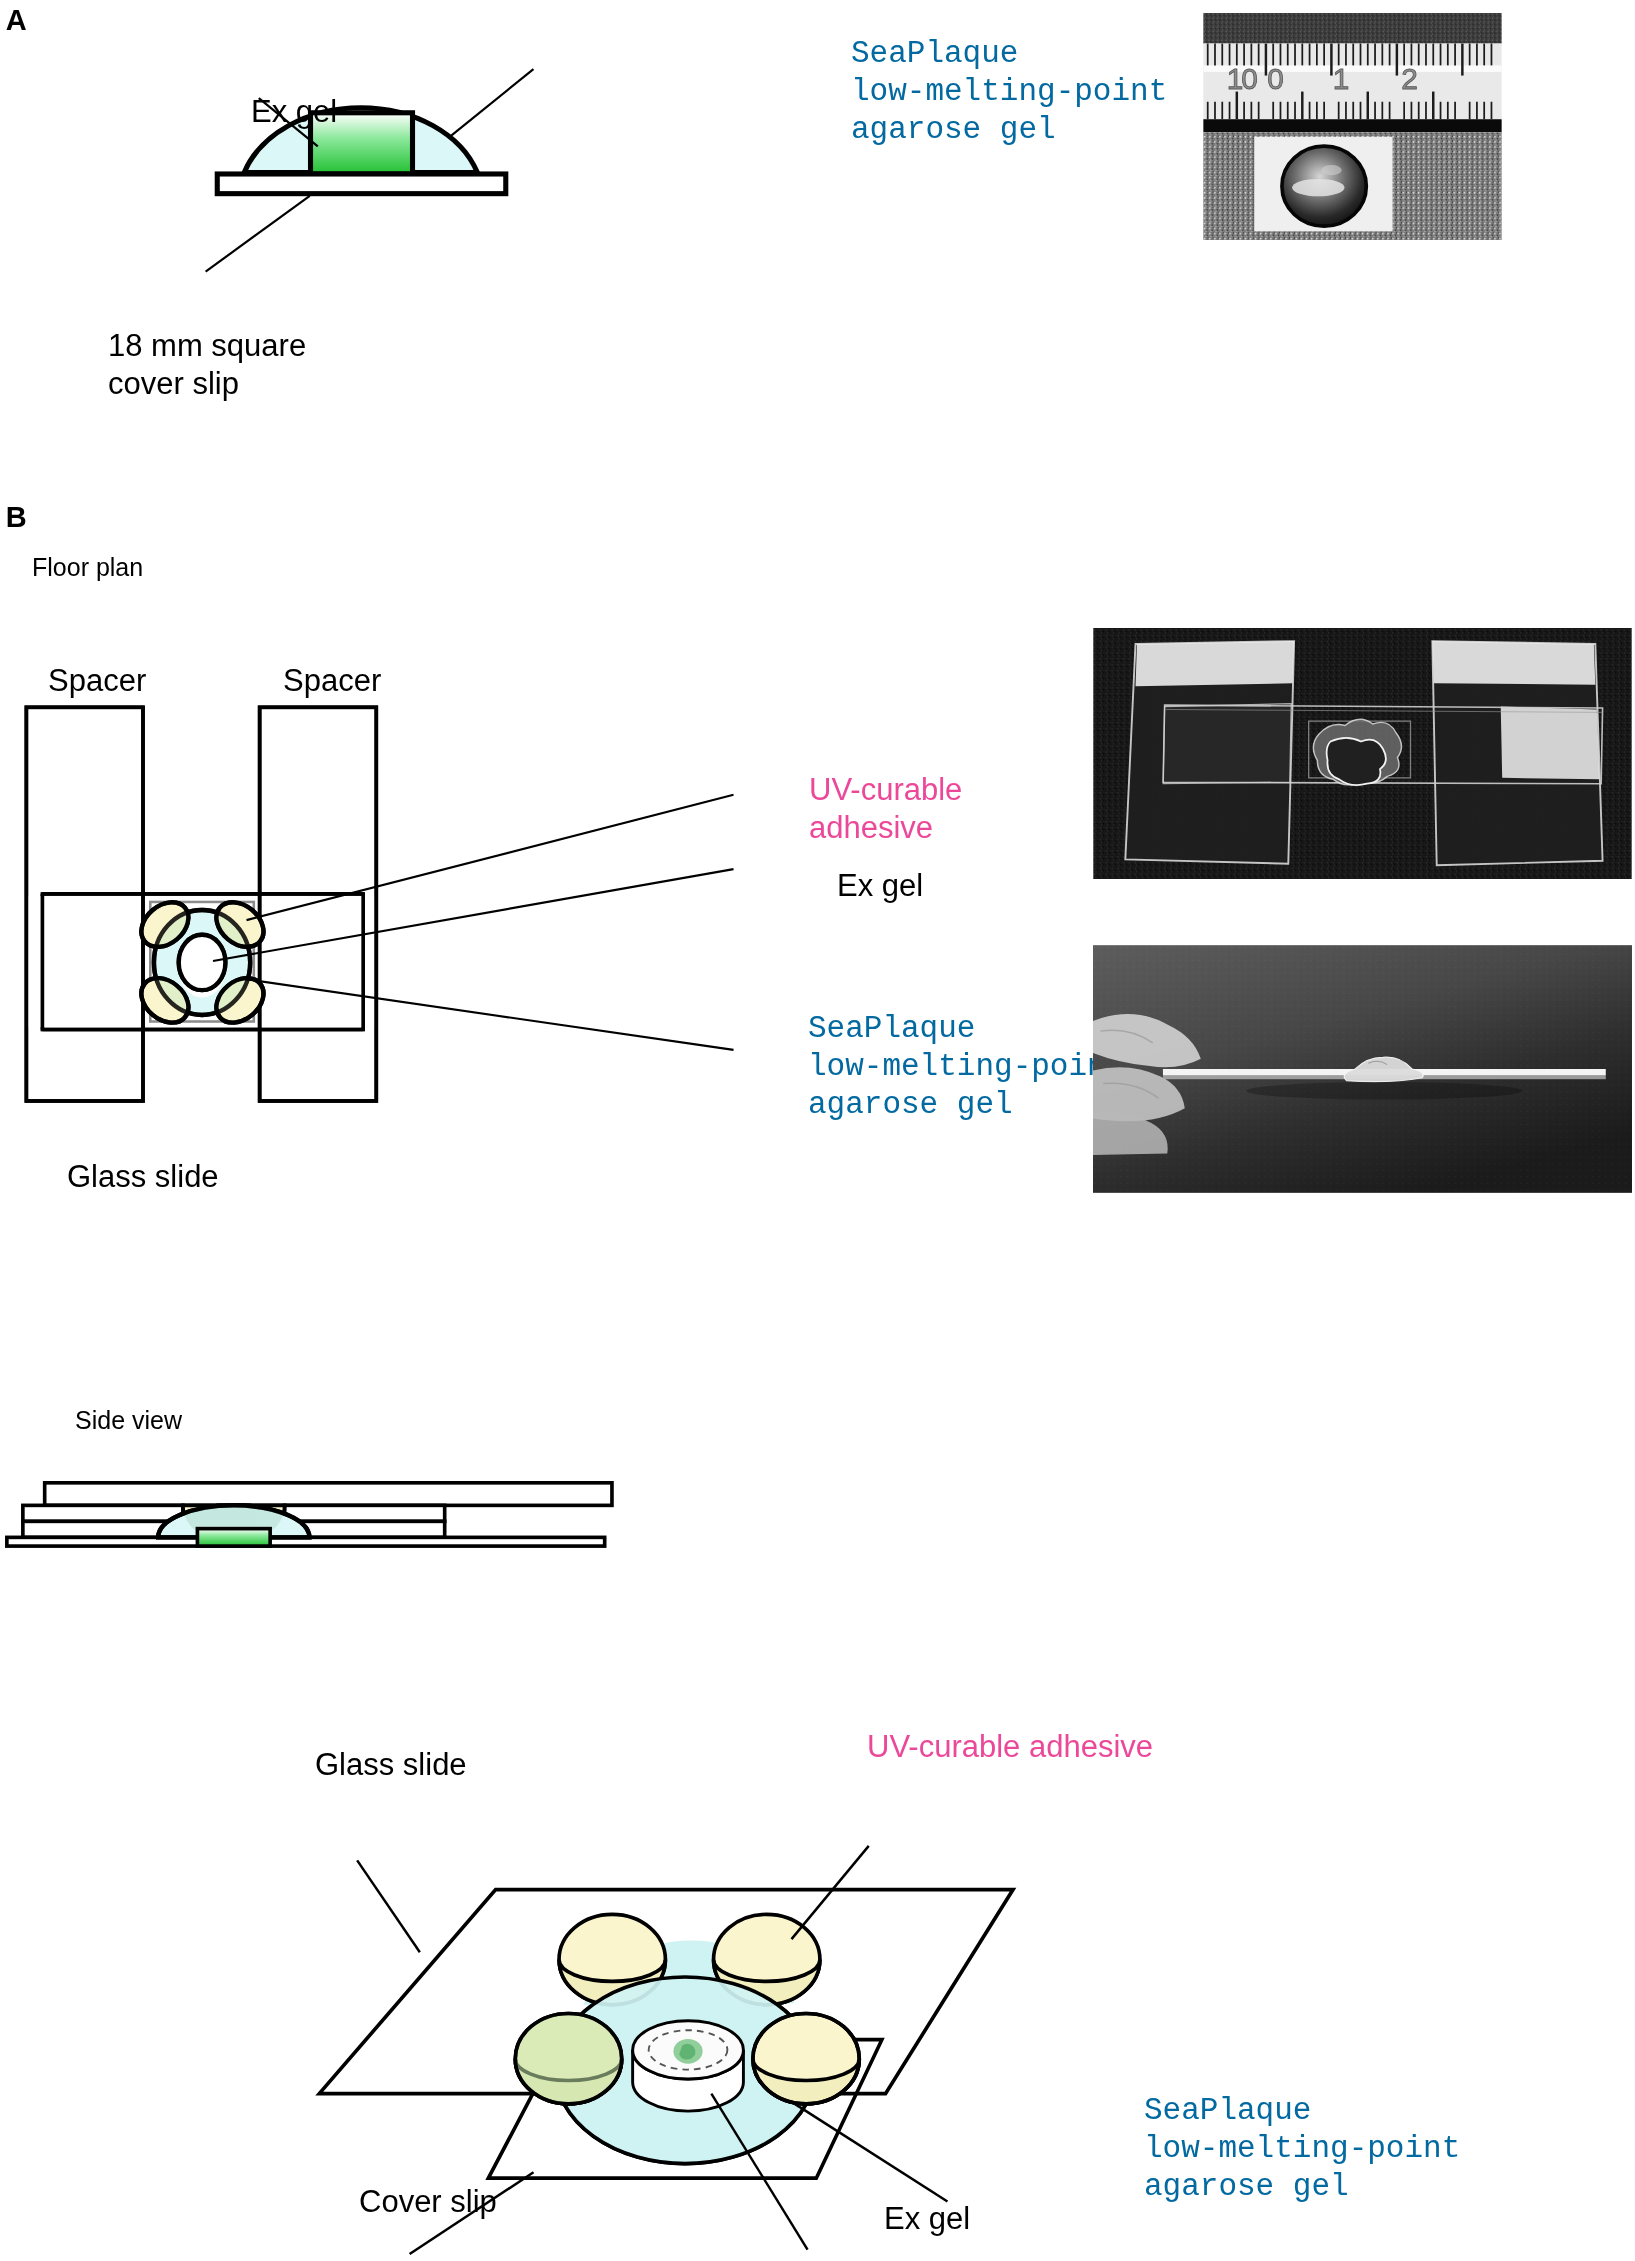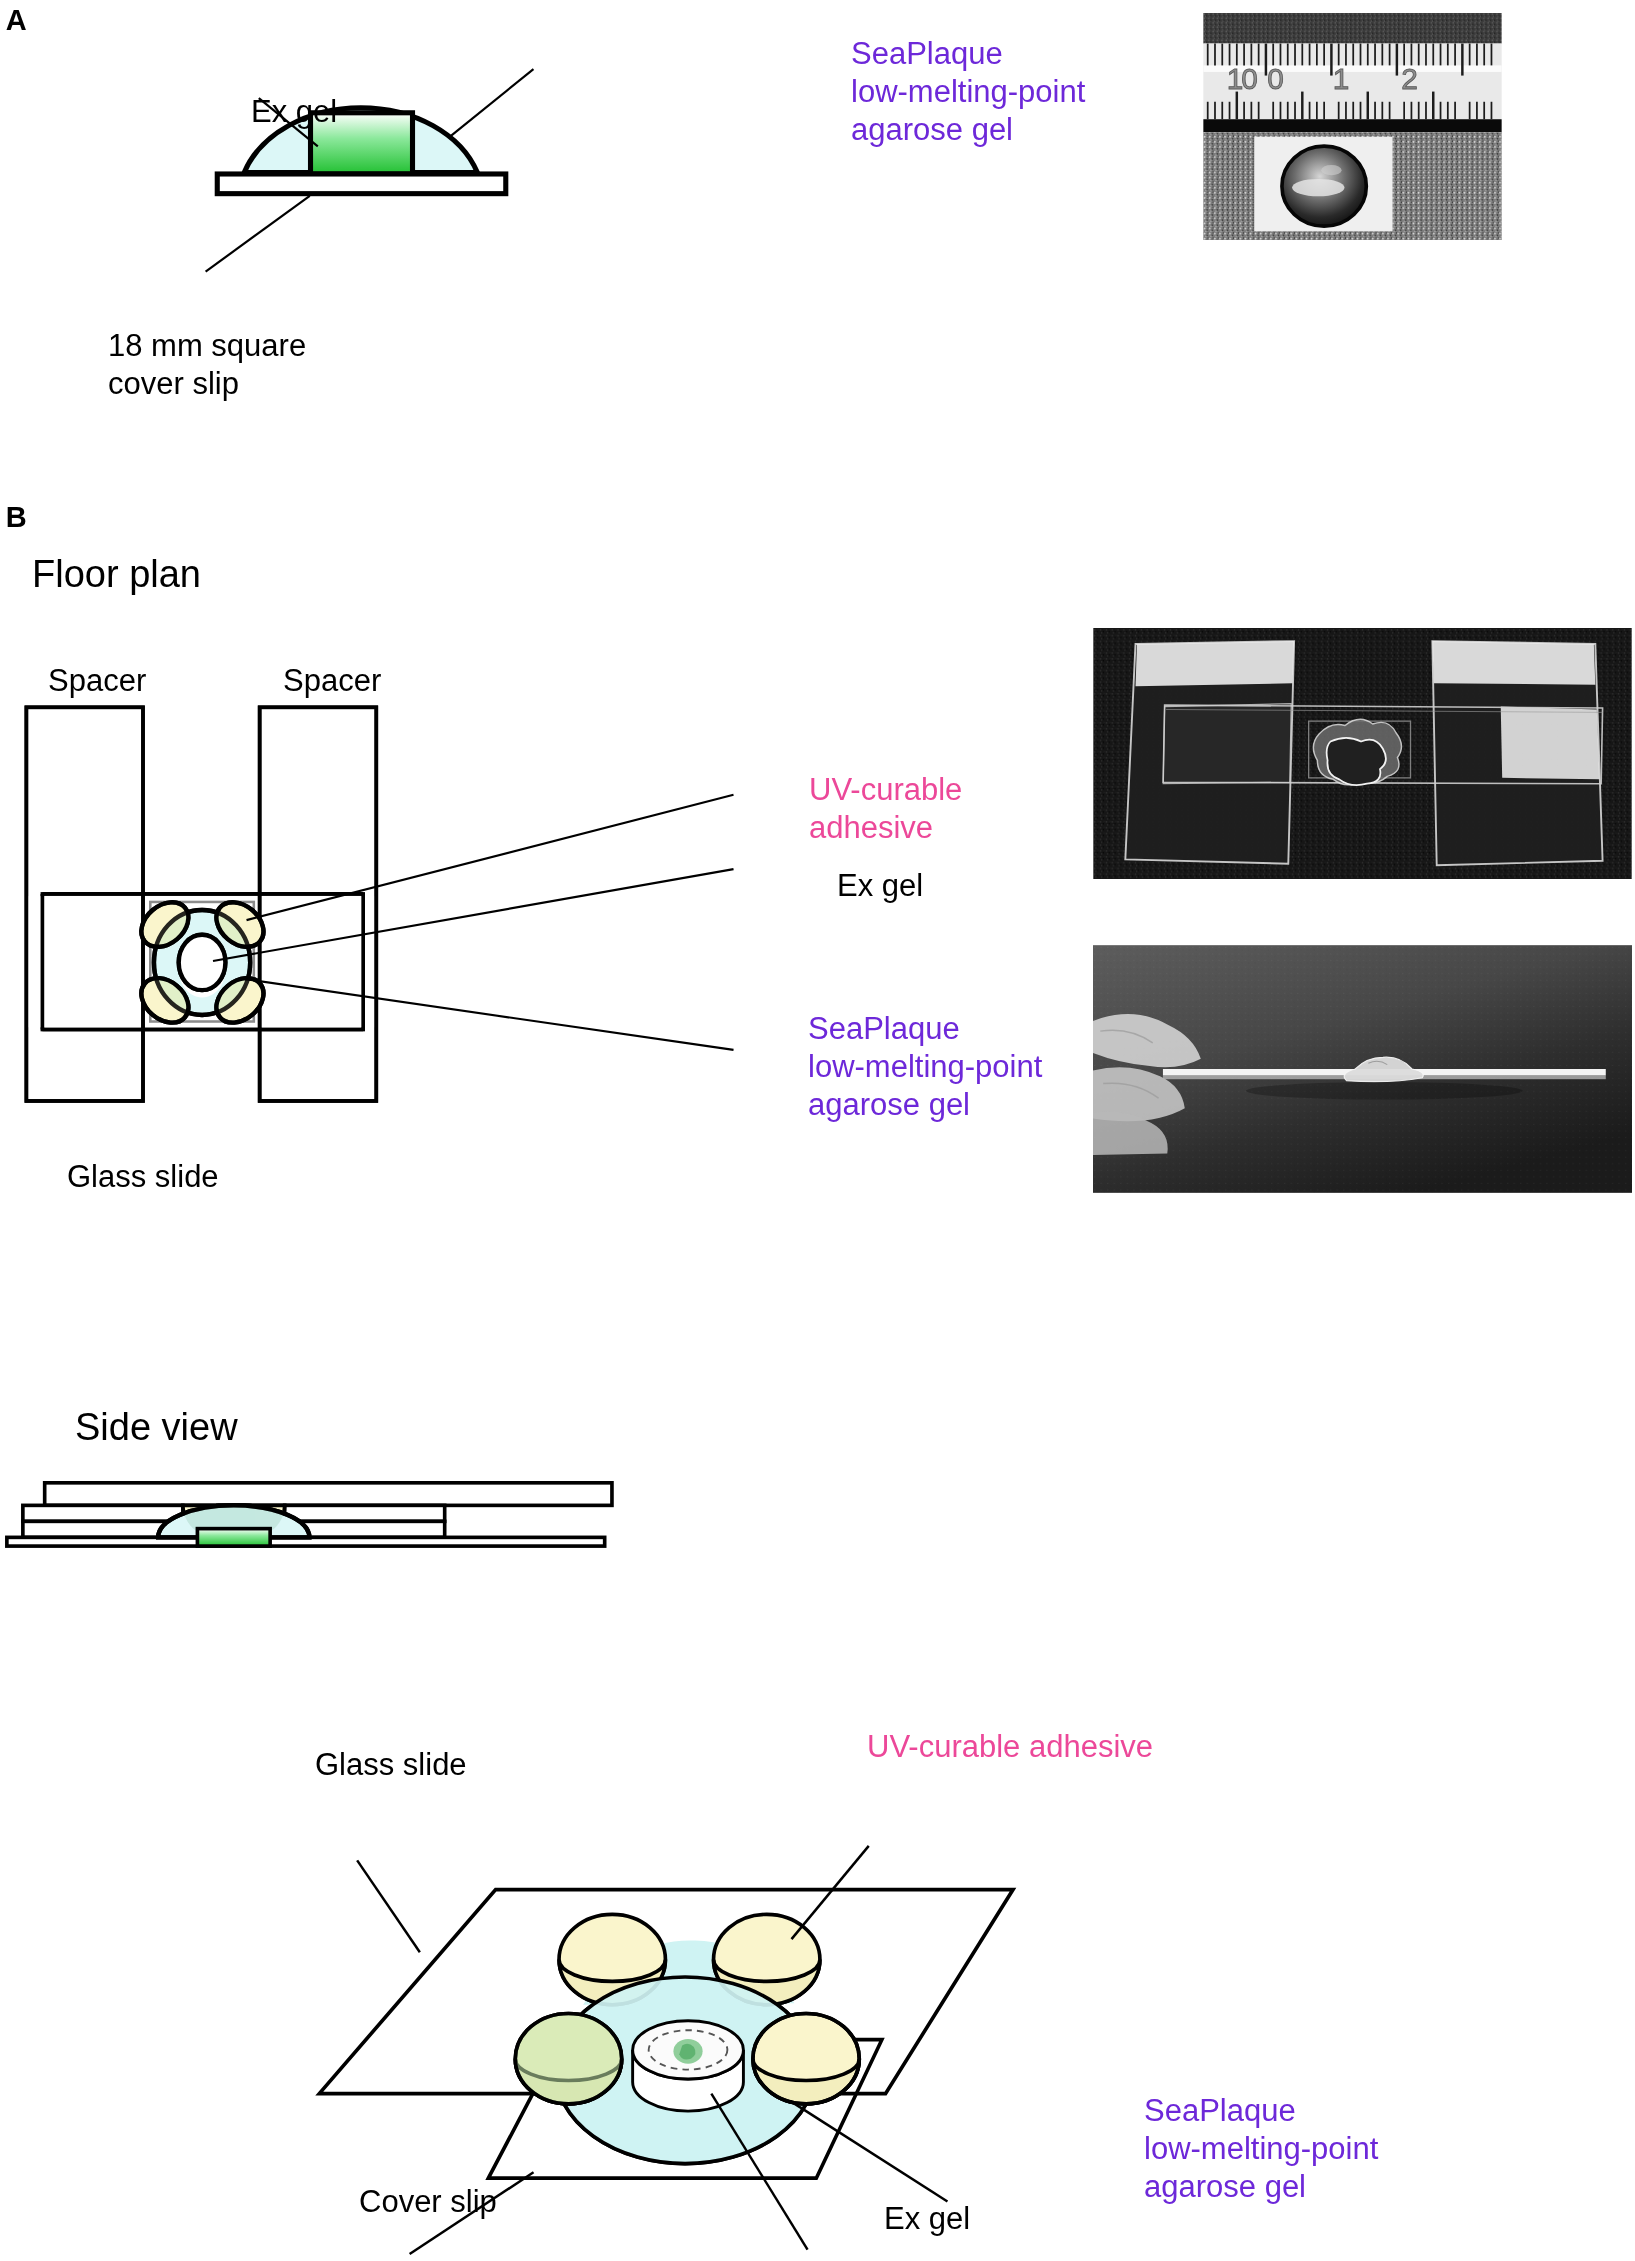--- a/index.html
+++ b/index.html
@@ -6,23 +6,23 @@
   body{
     width:1636px;height:2261px;position:relative;overflow:hidden;
     font-family:"Liberation Sans","DejaVu Sans",sans-serif;
     color:#000;
   }
   .abs{position:absolute;}
   .panel-letter{
     font-weight:bold;font-size:29px;line-height:1;letter-spacing:0px;
   }
   .lbl{font-size:31px;line-height:1.22;white-space:pre-line;}
-  .lbl-blue{color:#6d28d9;}
+  .lbl-blue{color:#0369a1;font-family:Liberation Mono, monospace;}
   .lbl-orange{color:#ec4899;}
-  .sect-title{font-size:38px;line-height:1.1;}
+  .sect-title{font-size:25px;line-height:1.1;}
   svg{display:block;overflow:visible;}
 </style>
 </head>
 <body>
 
 <div class="abs panel-letter" style="left:5.8px;top:5.8px;">A</div>
 
 <div class="abs" style="left:175px;top:29px;width:714px;height:204px;">
   <svg width="714" height="204" viewBox="0 0 980 280">
 

